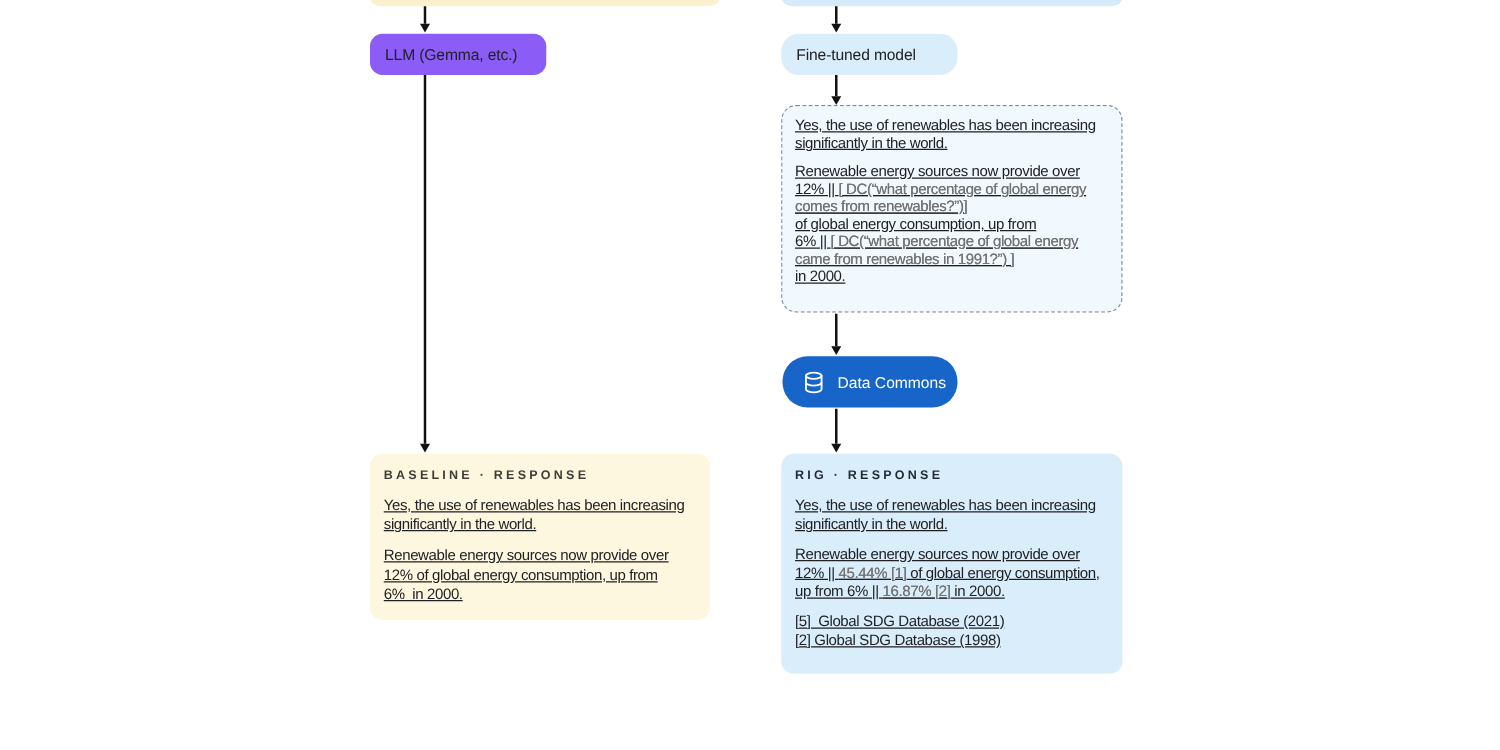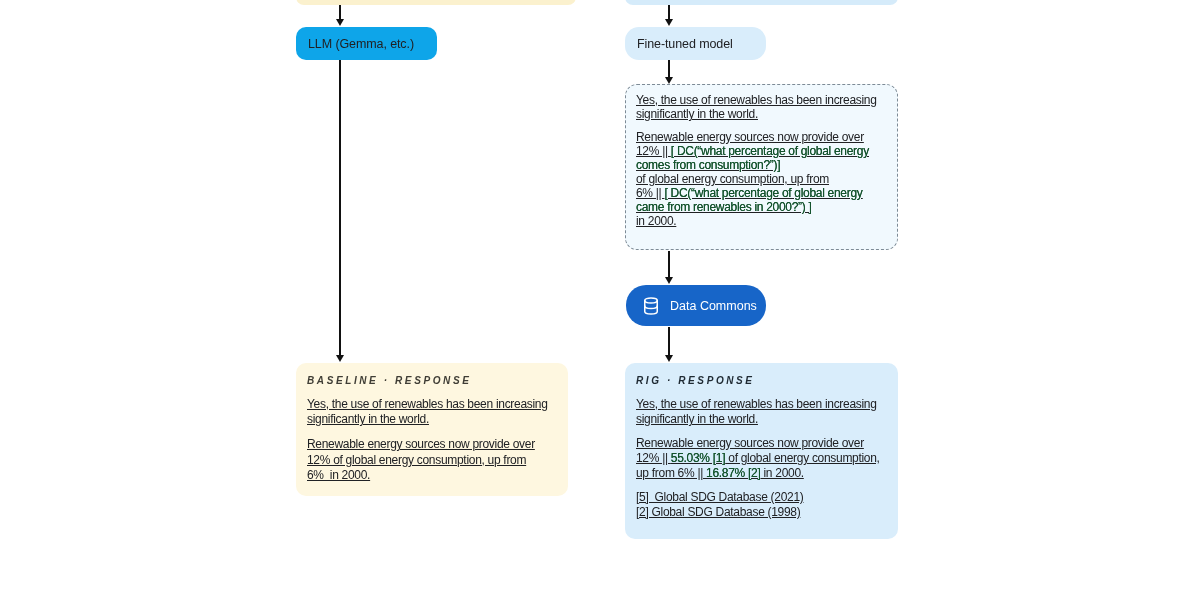--- a/index.html
+++ b/index.html
@@ -8,21 +8,21 @@
     font-family:"Liberation Sans",sans-serif;color:#202124;
   }
   .box{position:absolute;box-sizing:border-box;}
   
   .strip{border-radius:10px;height:16px;}
   .strip-left{left:296px;top:-11px;width:280px;background:#FBF1CE;}
   .strip-right{left:625px;top:-11px;width:273px;background:#D5EBFA;}
   
   .model-box{height:33px;border-radius:10px;display:flex;align-items:center;
     padding:0 12px;font-size:12.5px;letter-spacing:-0.1px;}
-  .llm-box{left:296px;top:27px;width:141px;background:#0ea5e9;}
+  .llm-box{left:296px;top:27px;width:141px;background:#8b5cf6;}
   .ft-box{left:625px;top:27px;width:141px;background:#D9EDFB;border-radius:14px;}
   
   .arrow{position:absolute;width:1.5px;background:#111;}
   .arrow::after{content:"";position:absolute;left:50%;bottom:-7px;transform:translateX(-50%);
     width:0;height:0;border:4.5px solid transparent;border-top:7px solid #111;border-bottom:none;}
   .a-l1{left:339px;top:5px;height:14px;}
   .a-l2{left:339px;top:60px;height:295px;}
   .a-r1{left:668px;top:5px;height:14px;}
   .a-r2{left:668px;top:60px;height:17px;}
   .a-r3{left:668px;top:251px;height:26px;}
@@ -33,29 +33,29 @@
   .draft-box .tline{line-height:14px;}
   .draft-box .tline.blank{height:9px;}
   
   .dc-button{left:626px;top:285px;width:140px;height:41px;background:#1765C8;border-radius:20px;
     display:flex;align-items:center;gap:9px;padding:0 0 0 15px;color:#fff;font-size:12.5px;}
   .dc-button svg{display:block;flex:0 0 auto;}
   
   .response-box{border-radius:10px;padding:12px 11px;font-size:12px;letter-spacing:-0.3px;}
   .baseline-box{left:296px;top:363px;width:272px;height:133px;background:#FEF7E0;}
   .rig-box{left:625px;top:363px;width:273px;height:176px;background:#D9EDFB;}
-  .resp-header{font-size:10px;font-weight:bold;letter-spacing:2.6px;margin-bottom:11px;font-style:italic;}
+  .resp-header{font-size:10px;font-weight:bold;letter-spacing:2.6px;margin-bottom:11px;}
   .baseline-box .resp-header{color:#3F3D35;}
   .rig-box .resp-header{color:#1F2A33;}
   .baseline-box .tline{line-height:15.2px;}
   .baseline-box .tline.blank{height:10px;}
   .rig-box .tline{line-height:15px;}
   .rig-box .tline.blank{height:9px;}
   .tline{white-space:pre;text-decoration:underline;}
-  .blue{color:#14532d;text-shadow:0 0 0.4px currentColor;}
+  .blue{color:#737373;text-shadow:0 0 0.4px currentColor;}
 </style>
 </head>
 <body>
 
 <div class="canvas">
 
   <div class="box strip strip-left"></div>
   <div class="box strip strip-right"></div>
 
   <div class="arrow a-l1"></div>
@@ -80,24 +80,24 @@
     <span>Fine-tuned model</span>
   </div>
   <div class="arrow a-r2"></div>
   <div class="box draft-box">
     <div>
         <div class="tline"><span>Yes, the use of renewables has been increasing</span></div>
         <div class="tline"><span>significantly in the world.</span></div>
         <div class="tline blank"></div>
         <div class="tline"><span>Renewable energy sources now provide over</span></div>
         <div class="tline"><span>12% || </span><span class="blue">[ DC(“what percentage of global energy</span></div>
-        <div class="tline"><span class="blue">comes from consumption?”)]</span></div>
+        <div class="tline"><span class="blue">comes from renewables?”)]</span></div>
         <div class="tline"><span>of global energy consumption, up from</span></div>
         <div class="tline"><span>6% || </span><span class="blue">[ DC(“what percentage of global energy</span></div>
-        <div class="tline"><span class="blue">came from renewables in 2000?”) ]</span></div>
+        <div class="tline"><span class="blue">came from renewables in 1991?”) ]</span></div>
         <div class="tline"><span>in 2000.</span></div>
       </div>
   </div>
   <div class="arrow a-r3"></div>
   <div class="box dc-button">
     <span>
       <svg width="20" height="20" viewBox="0 0 24 24" fill="none" stroke="#ffffff" stroke-width="1.8" stroke-linecap="round">
         <ellipse cx="12" cy="5.5" rx="7.5" ry="3"></ellipse>
         <path d="M4.5 5.5v6.5c0 1.66 3.36 3 7.5 3s7.5-1.34 7.5-3V5.5"></path>
         <path d="M4.5 12v6.5c0 1.66 3.36 3 7.5 3s7.5-1.34 7.5-3V12"></path>
@@ -106,21 +106,21 @@
     <span>Data Commons</span>
   </div>
   <div class="arrow a-r4"></div>
   <div class="box response-box rig-box">
     <div class="resp-header">RIG · RESPONSE</div>
     <div>
         <div class="tline"><span>Yes, the use of renewables has been increasing</span></div>
         <div class="tline"><span>significantly in the world.</span></div>
         <div class="tline blank"></div>
         <div class="tline"><span>Renewable energy sources now provide over</span></div>
-        <div class="tline"><span>12% || </span><span class="blue">55.03% [1]</span><span> of global energy consumption,</span></div>
+        <div class="tline"><span>12% || </span><span class="blue">45.44% [1]</span><span> of global energy consumption,</span></div>
         <div class="tline"><span>up from 6% || </span><span class="blue">16.87% [2]</span><span> in 2000.</span></div>
         <div class="tline blank"></div>
         <div class="tline"><span>[5]  Global SDG Database (2021)</span></div>
         <div class="tline"><span>[2] Global SDG Database (1998)</span></div>
       </div>
   </div>
 
 </div>
 
 </body></html>

